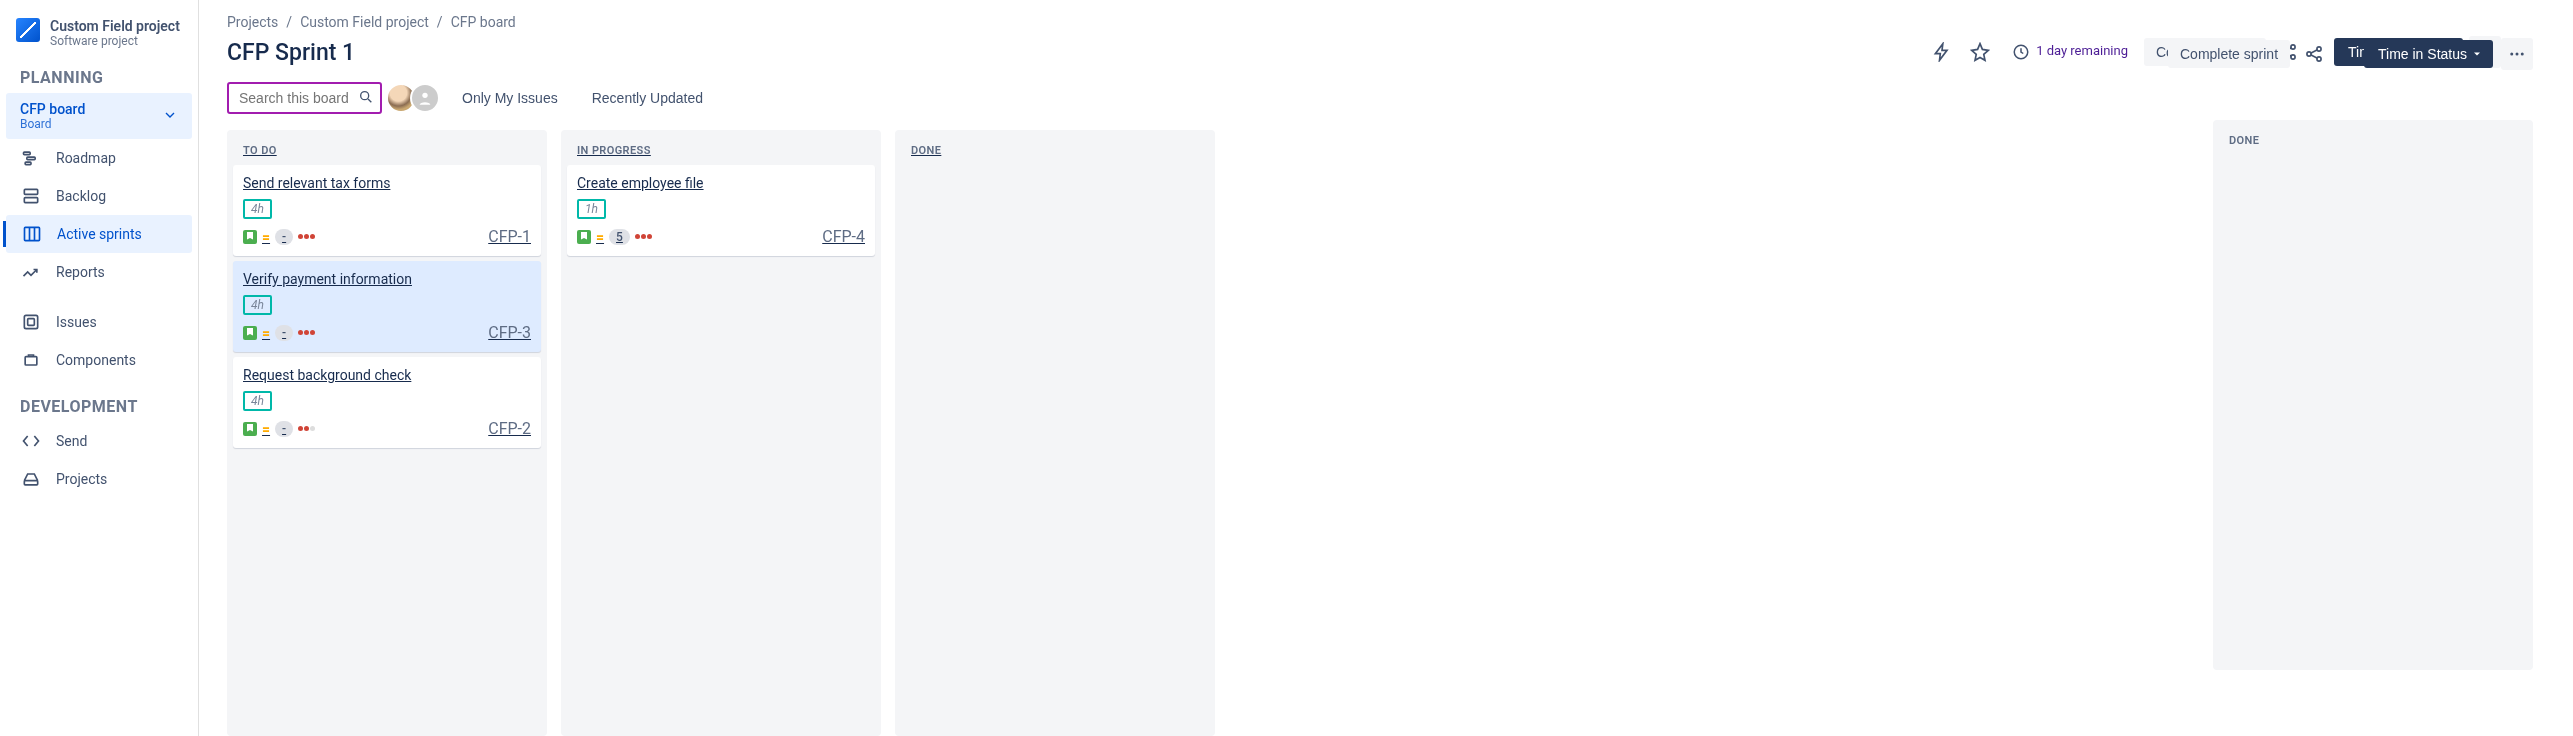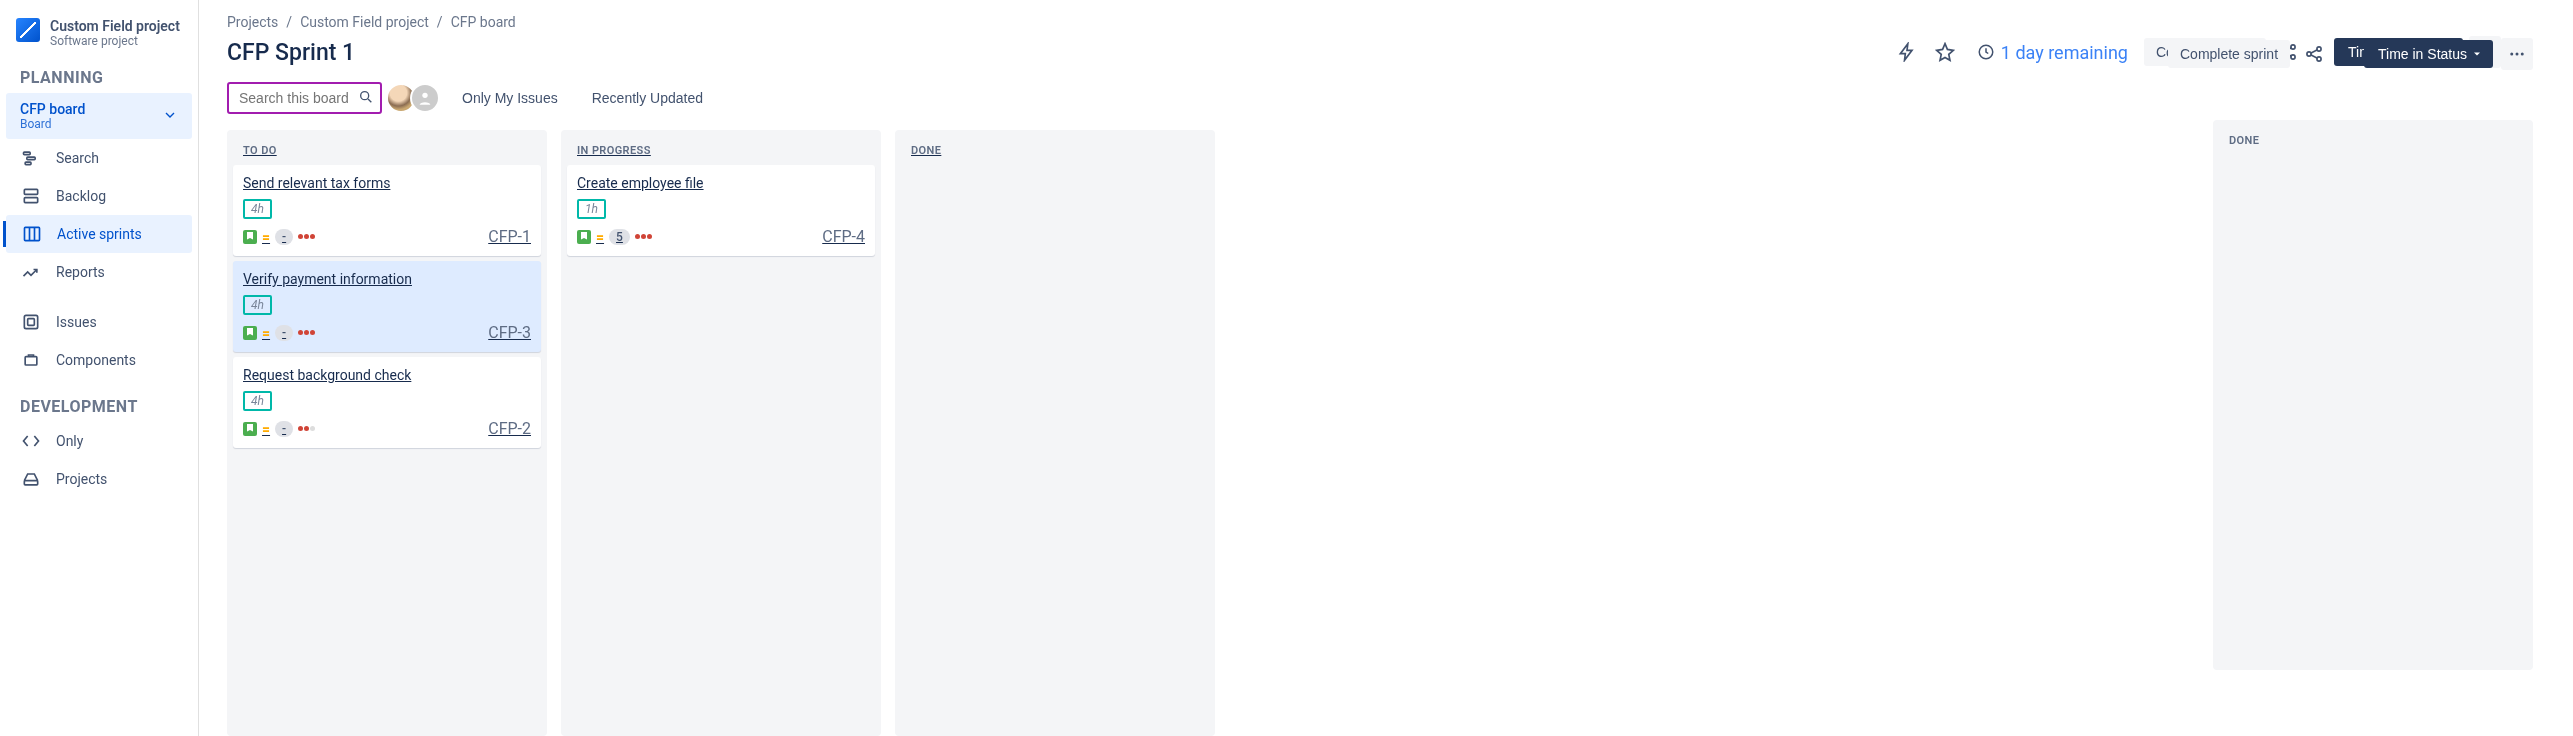--- a/index.html
+++ b/index.html
@@ -20,21 +20,21 @@
 .sb-ic { width: 22px; height: 22px; display:flex; align-items:center; justify-content:center; }
 .sb-ic svg { width: 20px; height: 20px; }
 .chev { margin-left: auto; }
 .main { flex: 1; padding: 14px 72px 0 28px; display:flex; flex-direction:column; }
 .bc { display:flex; gap:8px; font-size:14px; color:#6B778C; margin-bottom:6px; }
 .bc a { color:#6B778C; text-decoration:none; }
 .hrow { display:flex; align-items:center; margin-bottom:14px; }
 .htitle { font-size: 23px; font-weight: 500; color:#172B4D; flex:0 0 auto; margin-right:auto; }
 .hicons { display:flex; align-items:center; gap:6px; }
 .icbtn { width:32px; height:32px; display:flex; align-items:center; justify-content:center; border-radius:3px; cursor:pointer; color:#42526E; }
-.remain { display:flex; align-items:center; gap:6px; color:#3b82f6; font-size:18px; padding:0 10px; }
+.remain { display:flex; gap:6px; color:#4c1d95; font-size:13px; padding:0 10px; }
 .btnlight { background:#F4F5F7; color:#42526E; padding:6px 12px; border-radius:3px; border:none; font-size:14px; cursor:pointer; }
 .btndark { background:#253858; color:#fff; padding:6px 10px 6px 14px; border-radius:3px; border:none; font-size:14px; cursor:pointer; display:flex; align-items:center; gap:4px; }
 .menubtn { background:#F4F5F7; width:32px; height:32px; border-radius:3px; display:flex; align-items:center; justify-content:center; cursor:pointer; color:#42526E; }
 .toolbar { display:flex; align-items:center; gap:10px; margin-bottom:16px; }
 .searchwrap { position:relative; }
 .searchwrap input { width:155px; height:32px; border:2px solid #a21caf; border-radius:3px; padding:0 32px 0 10px; font-size:14px; color:#7A869A; }
 .searchic { position:absolute; right:8px; top:7px; color:#42526E; }
 .avstack { display:flex; }
 .av { width:30px; height:30px; border-radius:50%; border:2px solid #fff; margin-left:-6px; background:#ddd; }
 .av1 { background: radial-gradient(circle at 40% 30%, #f4d7b8 35%, #8b6d52 55%, #c9a770 70%); }
@@ -79,21 +79,21 @@
           </svg></span>
     </div>
     <div class="sb-item">
       <span class="sb-ic">
           <svg viewBox="0 0 24 24" fill="none" stroke="#42526E" stroke-width="2">
             <rect x="3" y="5" width="8" height="3" rx="1"></rect>
             <rect x="7" y="11" width="10" height="3" rx="1"></rect>
             <rect x="5" y="17" width="7" height="3" rx="1"></rect>
           </svg>
         </span>
-      <span>Search</span>
+      <span>Roadmap</span>
     </div>
     <div class="sb-item">
       <span class="sb-ic">
           <svg viewBox="0 0 24 24" fill="none" stroke="#42526E" stroke-width="2">
             <rect x="4" y="4" width="16" height="6" rx="1"></rect>
             <rect x="4" y="14" width="16" height="6" rx="1"></rect>
           </svg>
         </span>
       <span>Backlog</span>
     </div>
@@ -137,21 +137,21 @@
     </div>
     <div style="height:12px;"></div>
     <div class="sec-label">DEVELOPMENT</div>
     <div class="sb-item">
       <span class="sb-ic">
           <svg viewBox="0 0 24 24" fill="none" stroke="#42526E" stroke-width="2">
             <path d="M8 6l-5 6 5 6"></path>
             <path d="M16 6l5 6-5 6"></path>
           </svg>
         </span>
-      <span>Only</span>
+      <span>Send</span>
     </div>
     <div class="sb-item">
       <span class="sb-ic">
           <svg viewBox="0 0 24 24" fill="none" stroke="#42526E" stroke-width="2">
             <path d="M4 14l4-8h8l4 8"></path>
             <rect x="4" y="14" width="16" height="5" rx="1"></rect>
           </svg>
         </span>
       <span>Projects</span>
     </div>

